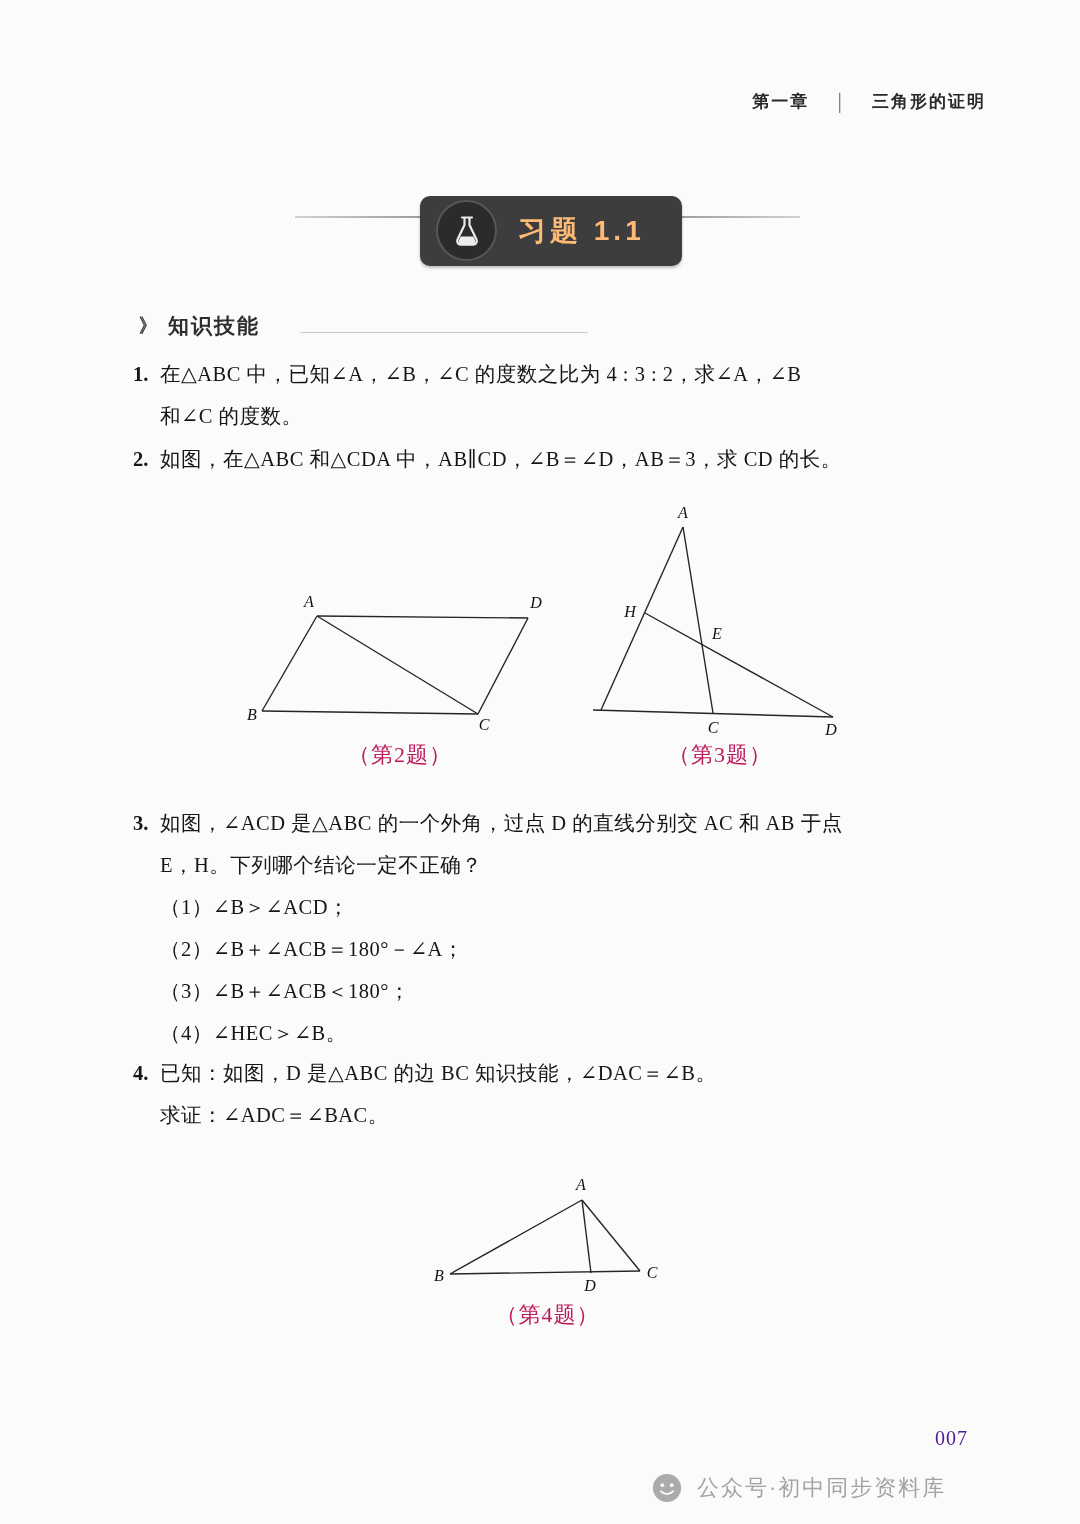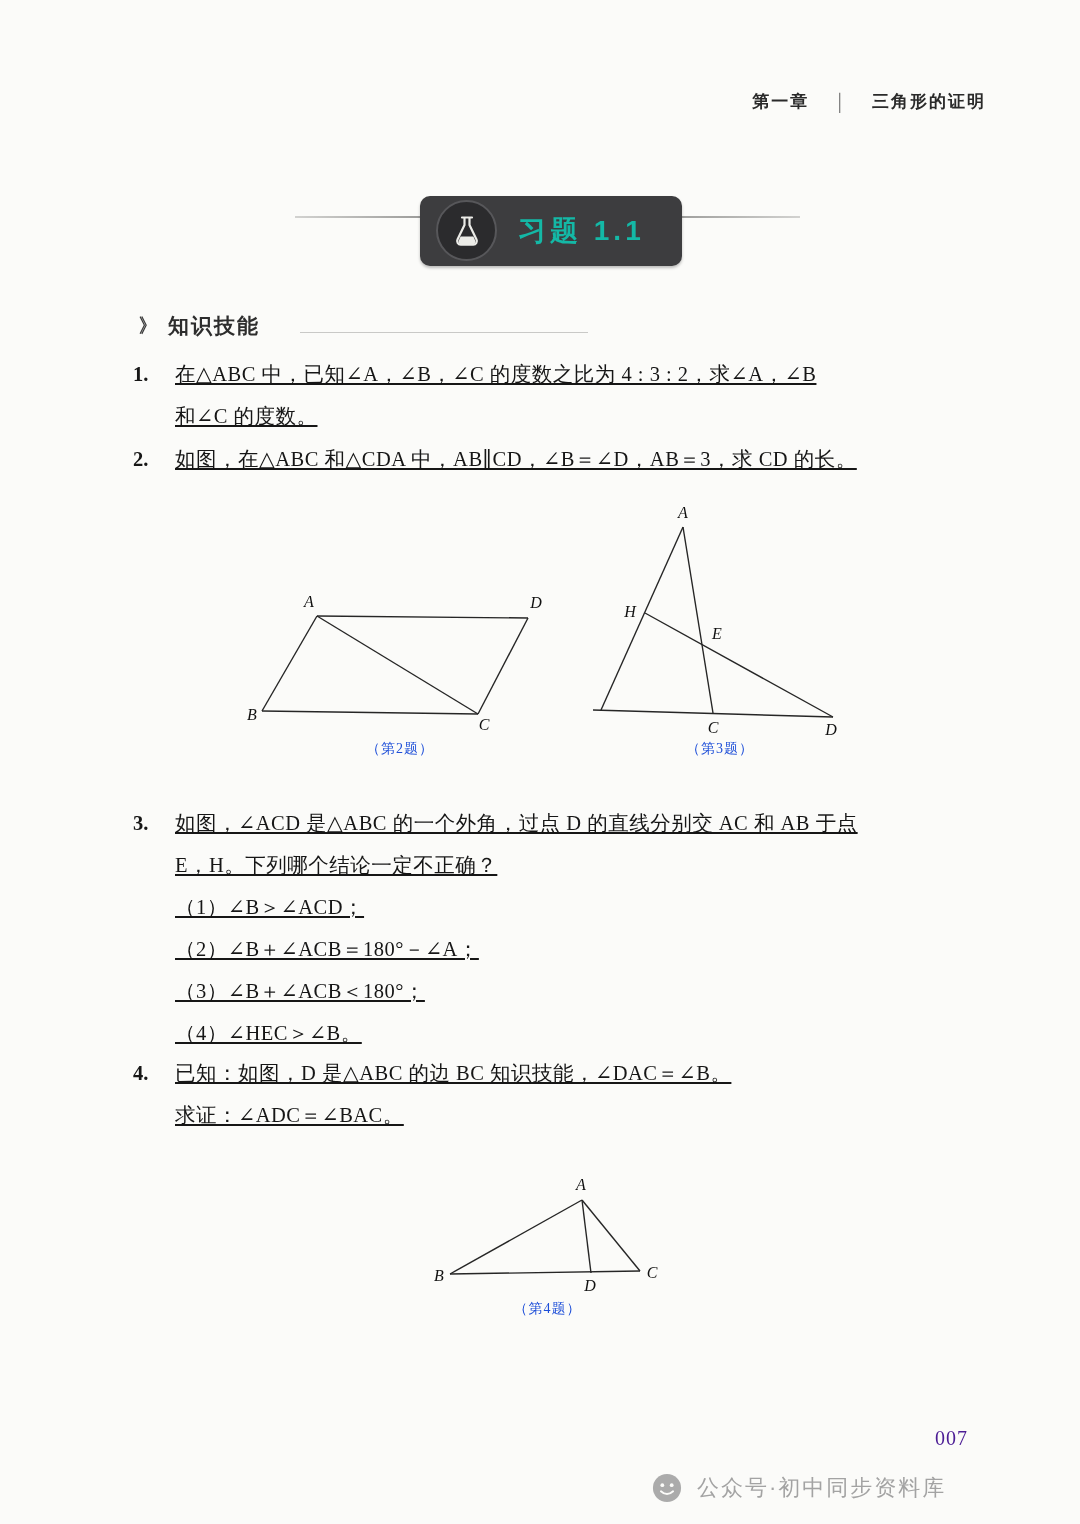--- a/index.html
+++ b/index.html
@@ -24,41 +24,41 @@
     position:absolute; top:196px; left:420px; width:262px; height:70px;
     background:#3d3d3f; border-radius:10px; box-shadow:0 2px 3px rgba(0,0,0,.25);
   }
   .flask-circle {
     position:absolute; left:16px; top:4px; width:61px; height:61px; border-radius:50%;
     background:#2b2b2d; border:2px solid #57575a;
     display:flex; align-items:center; justify-content:center;
   }
   .banner-text {
     position:absolute; left:98px; top:50%; transform:translateY(-50%);
-    color:#14b8a6; font-family:"Liberation Sans","DejaVu Sans",sans-serif;
+    color:#fdba74; font-family:"Liberation Sans","DejaVu Sans",sans-serif;
     font-weight:bold; font-size:28px; letter-spacing:4px; white-space:nowrap;
   }
   
   .section {
     position:absolute; top:312px; left:138px;
     font-family:"Liberation Sans","DejaVu Sans",sans-serif;
     font-size:21px; font-weight:bold; color:#2d2d2d;
     display:flex; align-items:center; gap:9px; letter-spacing:2px;
   }
   .section .arrow { font-size:19px; color:#3a3a3a; transform:scaleX(.9); }
   .section-rule { position:absolute; top:332px; left:300px; width:288px; height:1px; background:#c9c9c7; }
   
   .problem { position:absolute; left:133px; width:890px; font-size:20.5px; color:#161616; }
   .pnum { position:absolute; left:0; top:0; font-weight:bold; line-height:42px; }
-  .plines { margin-left:42px;text-decoration:underline; }
+  .plines { margin-left:27px; }
   .pline { white-space:nowrap; line-height:42px; height:42px; letter-spacing:.5px; }
   
   .fig { position:absolute; }
   .fig svg { display:block; }
-  .fig-caption { position:absolute; font-size:14px; letter-spacing:1px; text-align:center; color:#1d4ed8; }
+  .fig-caption { position:absolute; font-size:22px; letter-spacing:1px; text-align:center; color:#be185d; }
   .vlabel { font-family:"Liberation Serif","DejaVu Serif",serif; font-style:italic; font-size:16px; fill:#111; }
   
   .page-number { position:absolute; top:1427px; right:112px; font-size:20px; color:#4c1d95; letter-spacing:1px; }
   .footer {
     position:absolute; top:1473px; left:652px;
     display:flex; align-items:center; gap:15px;
     color:#a3a3a3; font-family:"Liberation Sans","DejaVu Sans",sans-serif;
     font-size:22px; letter-spacing:2px;
   }
 </style>

